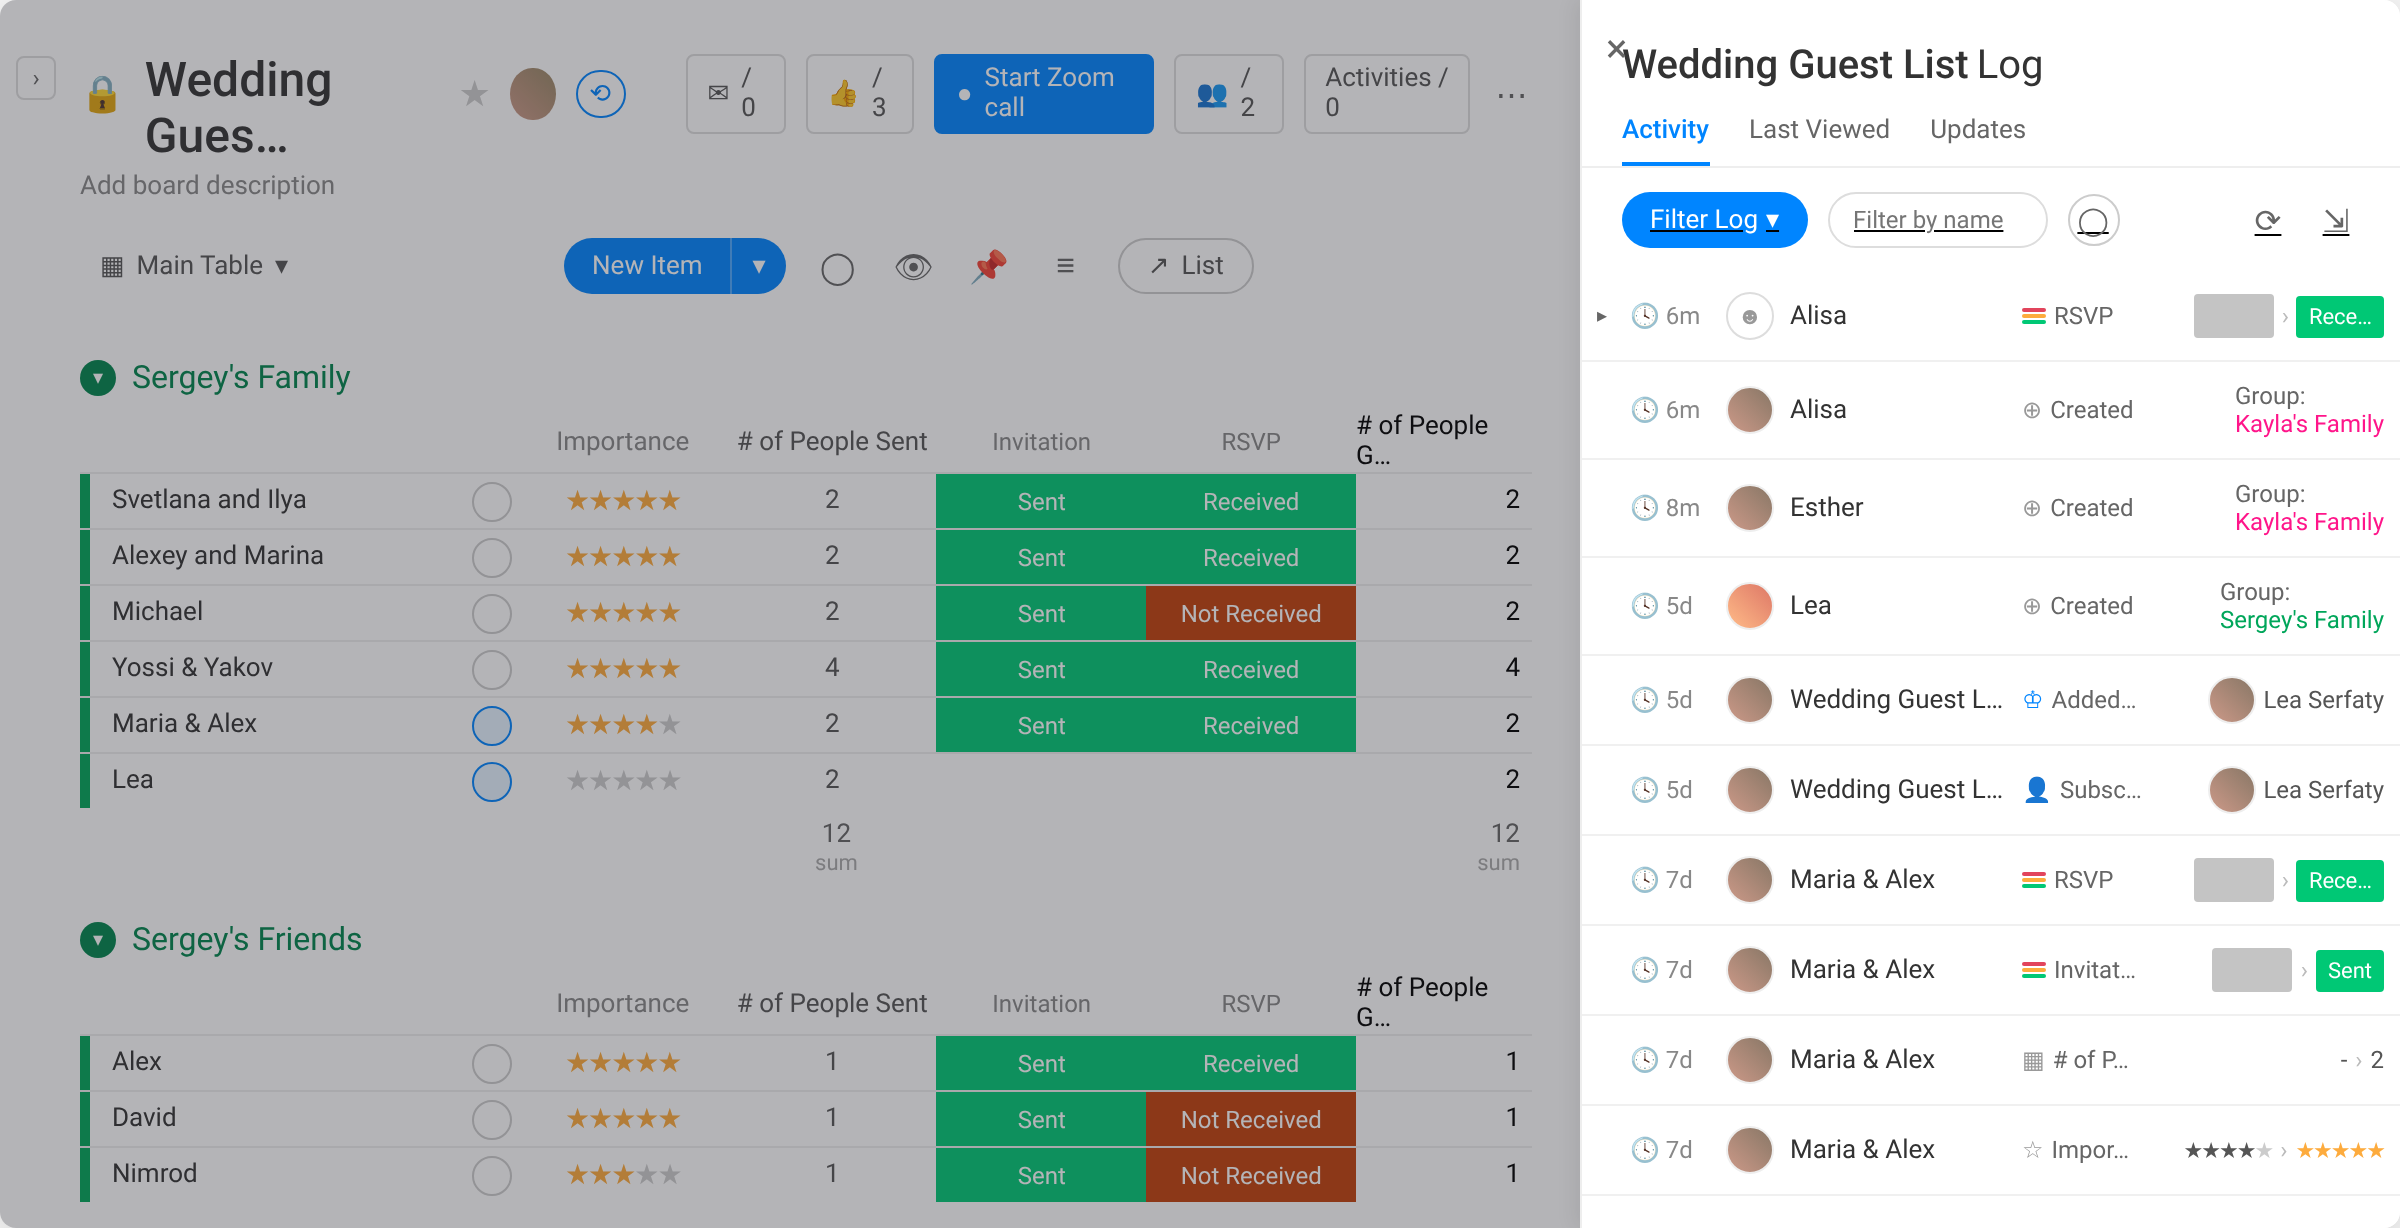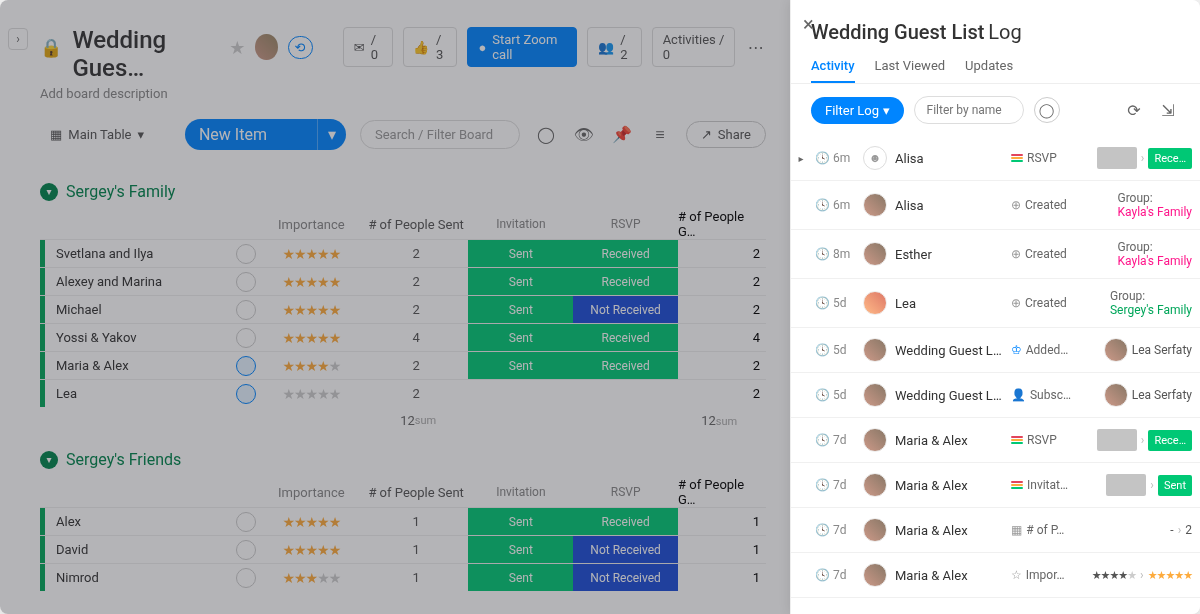--- a/index.html
+++ b/index.html
@@ -14,21 +14,21 @@
 .lock-icon { color: #e2445c; font-size: 18px; }
 .board-title { font-size: 24px; font-weight: 500; color: #333; margin-top: 14px; }
 .star-icon { color: #ccc; font-size: 18px; }
 .avatar { width: 26px; height: 26px; border-radius: 50%; background: linear-gradient(45deg,#c98,#986); display:inline-flex; align-items:center; justify-content:center; font-size:10px; color:#fff;}
 .pill { display: inline-flex; align-items: center; gap: 6px; padding: 4px 10px; border: 1px solid #ddd; border-radius: 4px; font-size: 13px; color: #555; background:#fff; }
 .pill.blue { background: #0085ff; color: #fff; border-color: #0085ff; }
 .board-desc { padding: 0 40px 10px; font-size: 13px; color: #888; }
 
 .controls { padding: 8px 24px 16px 40px; display: flex; align-items: center; gap: 14px; }
 .controls .pill { font-size: 13px; }
-.new-item-split { background:#0085ff; color:#fff; border-radius:18px; display:inline-flex; align-items:center; font-size:16px;gap:36px;}
+.new-item-split { background:#0085ff; color:#fff; border-radius:18px; display:inline-flex; align-items:center; font-size:13px;}
 .new-item-split span:first-child{ padding:6px 14px;}
 .new-item-split .caret{ padding:6px 10px; border-left:1px solid rgba(255,255,255,0.3);}
 .search-pill { border-radius: 18px; padding: 6px 14px; color: #999; min-width: 160px; background:#fff; border:1px solid #ddd; font-size:13px;}
 .icon-btn { width: 24px; height: 24px; display: inline-flex; align-items: center; justify-content: center; color: #666; font-size: 16px; cursor:pointer;}
 .share-pill { border-radius: 18px; padding: 5px 14px; color:#555; font-size:13px; border:1px solid #ccc; background:#fff; display:inline-flex; align-items:center; gap:6px;}
 
 .group { padding: 8px 24px 0 40px; }
 .group-header { display: flex; align-items: center; gap: 8px; padding: 8px 0; }
 .group-caret { width: 18px; height: 18px; border-radius: 50%; background: #00854d; color: #fff; display: inline-flex; align-items: center; justify-content: center; font-size: 10px; }
 .group-title { color: #00854d; font-size: 16px; font-weight: 400; }
@@ -47,36 +47,36 @@
 .g-row:not(.header) .col-inv, .g-row:not(.header) .col-rsvp { font-weight:400; }
 .g-row.header { font-size: 13px; color: #888; }
 .g-row.header > div { justify-content:center;}
 .g-row.header .col-name { padding-left: 6px; }
 .stars { color: #fdab3d; font-size: 14px; letter-spacing: -1px; }
 .stars .grey { color: #ccc; }
 .name-text { font-size: 13px; color: #333; padding-left:10px;}
 .chat-circle { width:20px; height:20px; border:1.5px solid #ccc; border-radius:50%; position:relative;}
 .chat-circle.active { border-color:#0085ff; background:rgba(0,133,255,0.1); color:#0085ff;}
 .status-green { background: #00c875; }
-.status-red { background: #1d4ed8; }
+.status-red { background: #c2410c; }
 .status-grey { background: transparent; }
 .sum-row { display:flex; }
-.sum-cell { display:flex; align-items:center; padding:6px 0; color:#666; font-size:13px;justify-content:center;}
+.sum-cell { display:flex; flex-direction:column; align-items:center; padding:6px 0; color:#666; font-size:13px;}
 .sum-cell .lbl { font-size:11px; color:#aaa;}
 
 
 .log-panel { width: 410px; background: #fff; border-left: 1px solid #eee; display: flex; flex-direction: column; z-index: 10; position:relative; box-shadow: -2px 0 10px rgba(0,0,0,0.08);}
 .log-close { position:absolute; top:8px; left:8px; font-size:20px; color:#666; cursor:pointer; padding:4px;}
 .log-title { padding: 20px 20px 6px; font-weight: 400; color: #333; font-size: 14px;}
 .log-title .bold { font-size: 20px; font-weight: 500; }
 .log-title .sub { font-size: 20px; font-weight: 400; margin-left:4px;}
 .log-tabs { display: flex; gap: 20px; padding: 0 20px; border-bottom: 1px solid #eee; }
 .log-tab { padding: 8px 0; font-size: 13px; color: #666; cursor:pointer;}
 .log-tab.active { color: #0085ff; border-bottom: 2px solid #0085ff; font-weight:500;}
-.log-filter-row { padding: 12px 20px; display: flex; align-items:center; gap: 10px; }
+.log-filter-row { padding: 12px 20px; display: flex; align-items:center; gap: 10px; text-decoration: underline; }
 .filter-log-btn { background:#0085ff; color:#fff; border:none; border-radius:18px; padding:6px 14px; font-size:13px; display:inline-flex; align-items:center; gap:4px;}
 .filter-name { border:1px solid #ddd; border-radius:18px; padding:6px 12px; font-size:12px; color:#701a75; width:110px;}
 .log-person-icon { width:26px; height:26px; border:1px solid #ccc; border-radius:50%; display:inline-flex; align-items:center; justify-content:center; color:#666; font-size:14px;}
 
 .log-list { flex:1; overflow-y:auto; }
 .log-row { display:flex; align-items:center; padding: 10px 8px 10px 4px; border-bottom:1px solid #f0f0f0; gap:8px; font-size:13px; color:#333;}
 .log-caret { width:12px; color:#666; font-size:10px; text-align:center;}
 .log-time { width:40px; color:#888; font-size:12px; display:flex; align-items:center; gap:2px;}
 .log-ava { width:24px; height:24px; border-radius:50%; background: linear-gradient(45deg,#c98,#876); flex:none; border:1px solid #eee; display:flex; align-items:center; justify-content:center;}
 .log-ava.robot { background:#fff; border:1px solid #ddd; color:#999; font-size:12px;}
@@ -124,26 +124,25 @@
     </div>
     <div class="board-desc">Add board description</div>
 
     <div class="controls">
       <span class="pill" style="border:none;">▦ <span>Main Table</span> ▾</span>
       <div class="flex-spacer" style="max-width:100px"></div>
       <span class="new-item-split">
           <span>New Item</span>
           <span class="caret">▾</span>
         </span>
-      <span class="search-pill">Search / Filter Board</span>
       <span class="icon-btn">◯</span>
       <span class="icon-btn">👁</span>
       <span class="icon-btn">📌</span>
       <span class="icon-btn">≡</span>
-      <span class="share-pill">↗ <span>Share</span></span>
+      <span class="share-pill">↗ <span>List</span></span>
     </div>
 
     <div id="groups-container">
         <div class="group">
           <div class="group-header">
             <span class="group-caret">▾</span>
     <span class="group-title">Sergey's Family</span>
           </div>
           <div class="g-row header">
             <div class="col-name header">

